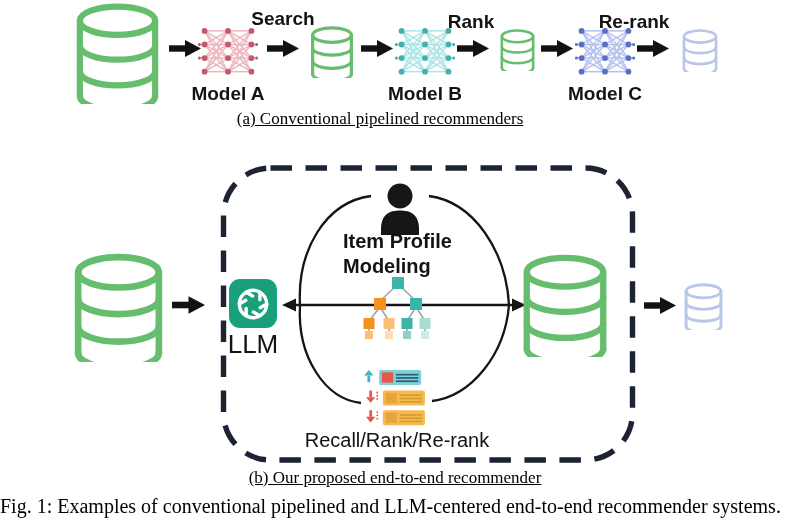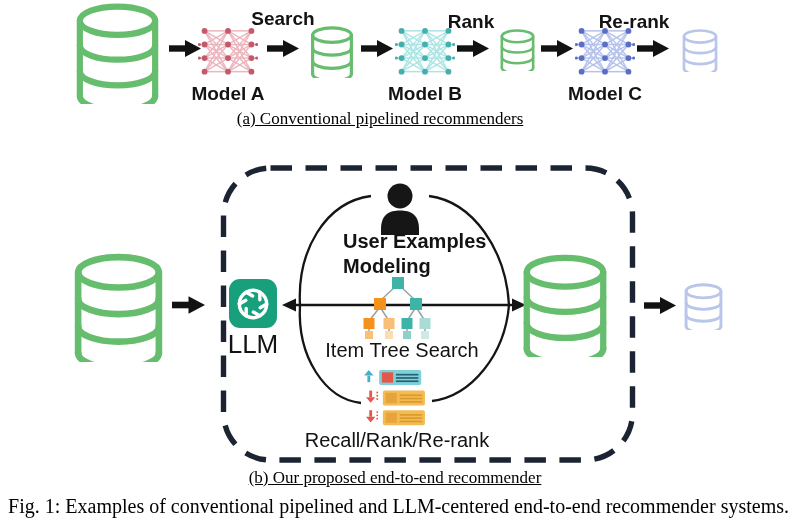--- a/index.html
+++ b/index.html
@@ -6,21 +6,21 @@
   #canvas{position:relative;width:789px;height:532px;background:#ffffff;overflow:hidden;
           font-family:"Liberation Sans",sans-serif;}
   .abs{position:absolute;}
   svg{display:block;}
   .lbl{position:absolute;font-weight:bold;font-size:19px;color:#131313;text-align:center;
        letter-spacing:0px;white-space:nowrap;}
   .lbl2{position:absolute;font-weight:normal;font-size:20px;color:#131313;text-align:center;white-space:nowrap;}
   .cap{position:absolute;font-family:"Liberation Serif",serif;font-size:17px;color:#000;
        text-align:center;white-space:nowrap;text-decoration:underline;}
   .figcap{position:absolute;font-family:"Liberation Serif",serif;font-size:20px;color:#000;
-          text-align:right;white-space:nowrap;}
+          text-align:left;white-space:nowrap;}
   .db-green{color:#67bd6e;}
   .db-blue{color:#b9c6e9;}
   .arrow-black{color:#121212;}
   .nn-pink{color:#e2909c;--nd:#c25a6c;}
   .nn-cyan{color:#82d7d7;--nd:#47aeae;}
   .nn-blue{color:#8fa2e2;--nd:#5a6fc4;}
   #openai-badge{position:absolute;left:229px;top:279px;width:48px;height:49px;
                 background:#18a07c;border-radius:11px;display:flex;align-items:center;justify-content:center;}
   .upm{position:absolute;left:343px;top:229px;width:150px;font-weight:bold;font-size:20px;
        line-height:25px;color:#131313;text-align:left;}
@@ -198,21 +198,21 @@
         <path d="M -8.2,-14.2 A 16.4,16.4 0 0 1 8.2,-14.2 L 8.2,-5.2" transform="rotate(300)"></path>
       </g>
     </svg>
   </div>
   <div class="lbl2" style="left:204px;top:329px;width:98px;font-size:26px">LLM</div>
 
   <svg class="abs" style="left:376px;top:183px" width="48" height="52">
       <use href="#sym-person"></use>
     </svg>
   <div class="upm">
-    <div>User Examples</div>
+    <div>Item Profile</div>
     <div>Modeling</div>
   </div>
 
   <svg class="abs" style="left:356px;top:276px" width="84" height="63" viewBox="0 0 84 63">
     <g stroke="#9aa0a6" stroke-width="1.5">
       <line x1="42" y1="8" x2="24" y2="25"></line>
         <line x1="42" y1="8" x2="60" y2="25"></line>
       <line x1="24" y1="31" x2="13" y2="45"></line>
         <line x1="24" y1="31" x2="33" y2="45"></line>
       <line x1="60" y1="31" x2="51" y2="45"></line>
@@ -227,21 +227,20 @@
     <rect x="54" y="22" width="12" height="12" fill="#3eb3a8"></rect>
     <rect x="7.5" y="42" width="11" height="11" fill="#f5921e"></rect>
     <rect x="27.5" y="42" width="11" height="11" fill="#f9bf77"></rect>
     <rect x="45.5" y="42" width="11" height="11" fill="#3eb3a8"></rect>
     <rect x="63.5" y="42" width="11" height="11" fill="#a8dcd5"></rect>
     <rect x="9" y="55" width="8" height="8" fill="#f9bf77"></rect>
     <rect x="29" y="55" width="8" height="8" fill="#fcdcb0"></rect>
     <rect x="47" y="55" width="8" height="8" fill="#8fd1c9"></rect>
     <rect x="65" y="55" width="8" height="8" fill="#cdeae6"></rect>
   </svg>
-  <div class="lbl2" style="left:312px;top:339px;width:180px">Item Tree Search</div>
 
   <svg class="abs" style="left:363px;top:370px" width="64" height="58" viewBox="0 0 68 62">
 
     <polygon points="6,0 11,6 1,6" fill="#45b1c6"></polygon>
       <rect x="4.5" y="6" width="3" height="7" fill="#45b1c6"></rect>
     <rect x="17" y="0" width="45" height="16" rx="2" fill="#7ed0db"></rect>
     <rect x="20" y="2.5" width="12" height="11" fill="#e4584a"></rect>
     <g stroke="#2a5f6d" stroke-width="1.8">
       <line x1="35" y1="5" x2="59" y2="5"></line>
         <line x1="35" y1="8.5" x2="59" y2="8.5"></line>

